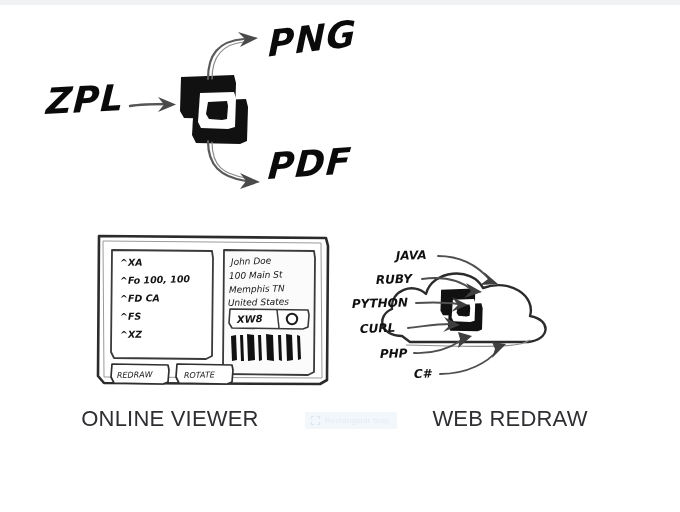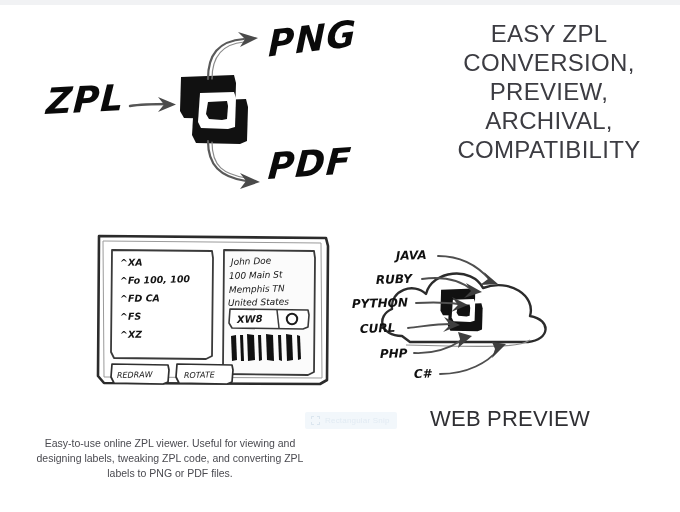--- a/index.html
+++ b/index.html
@@ -108,27 +108,20 @@
     <svg style="position:absolute;left:198px;top:134px;" width="76" height="52" viewBox="0 0 76 52">
       <path d="M10 2 C10 26, 22 38, 48 42" stroke="#5a5a5a" stroke-width="2.2" fill="none" stroke-linecap="round"></path>
       <path d="M14 3 C14 28, 26 35, 48 39" stroke="#8a8a8a" stroke-width="1.2" fill="none" stroke-linecap="round"></path>
       <path d="M42 34 L62 43 L42 50 L48 42 Z" fill="#4a4a4a"></path>
     </svg>
 
     <span id="png-word" class="sketch-text">PNG</span>
     <span id="pdf-word" class="sketch-text">PDF</span>
   </div>
 
-  <div class="hero-right">
-    <div>EASY ZPL</div>
-    <div>CONVERSION,</div>
-    <div>PREVIEW,</div>
-    <div>ARCHIVAL,</div>
-    <div>COMPATIBILITY</div>
-  </div>
 </div>
 
 <div class="panels">
 
   <div class="panel panel-left">
     <svg class="art" viewBox="0 0 340 172">
 
       <path d="M99 8 L326 10 L328 18 L327 152 L320 156 L104 155 L98 148 Z" fill="#fff" stroke="#2b2b2b" stroke-width="2.6" stroke-linejoin="round"></path>
       <path d="M103 13 L321 15 L322 150 L104 149 Z" fill="none" stroke="#9a9a9a" stroke-width="1"></path>
 
@@ -169,21 +162,21 @@
         <text x="228" y="78" transform="rotate(-1.4 228 78)">United States</text>
         <text x="237" y="95" font-size="10" font-weight="bold" transform="rotate(-2 237 95)">XW8</text>
       </g>
 
       <g font-family="DejaVu Sans, sans-serif" font-size="8" font-style="italic" fill="#161616">
         <text x="117" y="150" transform="rotate(-1.5 117 150)">REDRAW</text>
         <text x="184" y="150" transform="rotate(-1.2 184 150)">ROTATE</text>
       </g>
     </svg>
 
-    <div class="panel-desc">Easy-to-use online ZPL viewer. Useful for viewing and designing labels, tweaking ZPL code, and converting ZPL labels to PNG or PDF files.</div>
+    <div class="panel-title">ONLINE VIEWER</div>
   </div>
 
   <div class="panel panel-right">
     <svg class="art" viewBox="0 0 340 172">
 
       <path d="M62 108 C40 108, 36 88, 52 81 C50 62, 74 54, 86 66
                C92 42, 132 38, 143 60 C170 50, 196 68, 190 88
                C212 92, 210 112, 188 114 L70 114 Z" fill="#fff" stroke="#2b2b2b" stroke-width="2.4" stroke-linejoin="round"></path>
       <path d="M66 117 C170 120, 180 118, 190 112" fill="none" stroke="#8d8d8d" stroke-width="1.2"></path>
 
@@ -214,20 +207,20 @@
       <g font-family="DejaVu Sans, sans-serif" font-size="12" font-style="italic" font-weight="bold" fill="#101010">
         <text x="56" y="32" transform="rotate(-2 56 32)">JAVA</text>
         <text x="36" y="56" transform="rotate(-2 36 56)">RUBY</text>
         <text x="12" y="80" transform="rotate(-1.5 12 80)">PYTHON</text>
         <text x="20" y="105" transform="rotate(-2 20 105)">CURL</text>
         <text x="40" y="130" transform="rotate(-1.5 40 130)">PHP</text>
         <text x="74" y="150" transform="rotate(-1.5 74 150)">C#</text>
       </g>
     </svg>
 
-    <div class="panel-title">WEB PREVIEW</div>
+    <div class="panel-title">WEB REDRAW</div>
   </div>
 </div>
 
 <div class="snip-ghost">
   <span class="g-icon"></span>
   <span class="g-label">Rectangular Snip</span>
 </div>
 
 </body></html>

